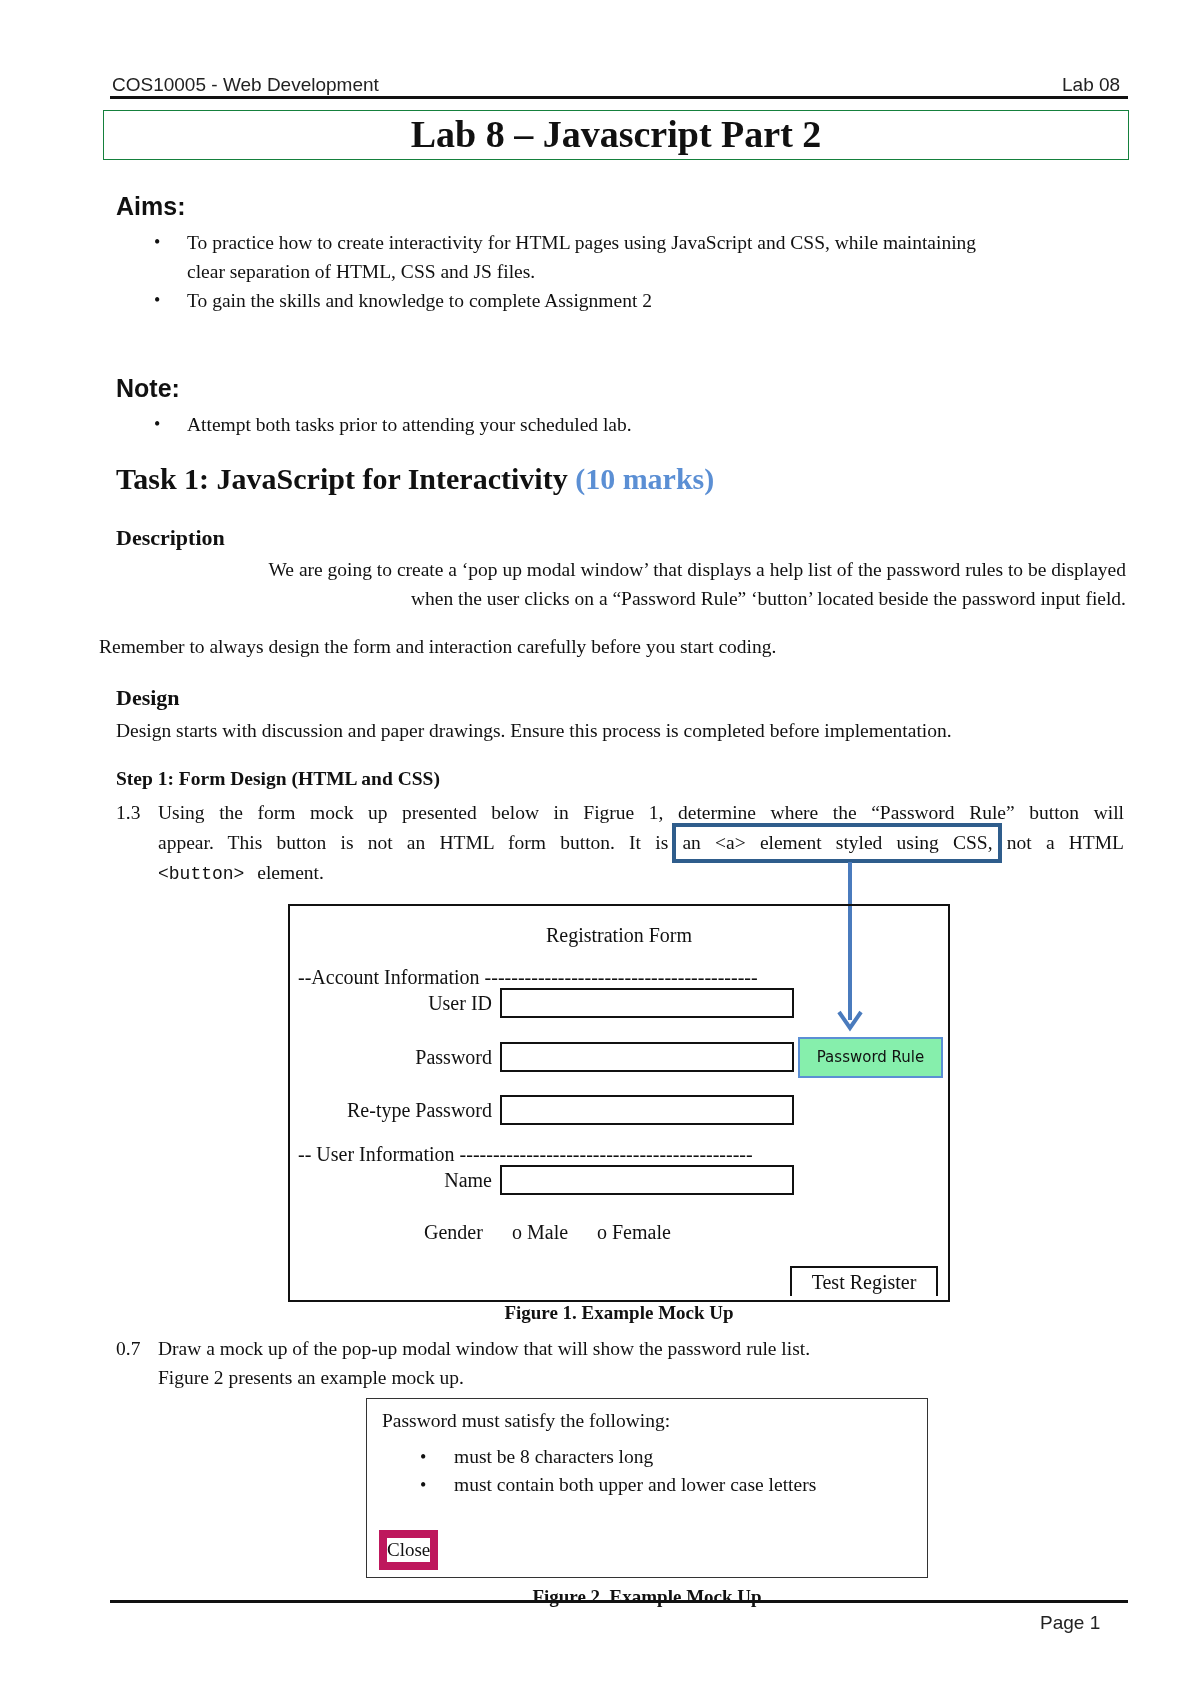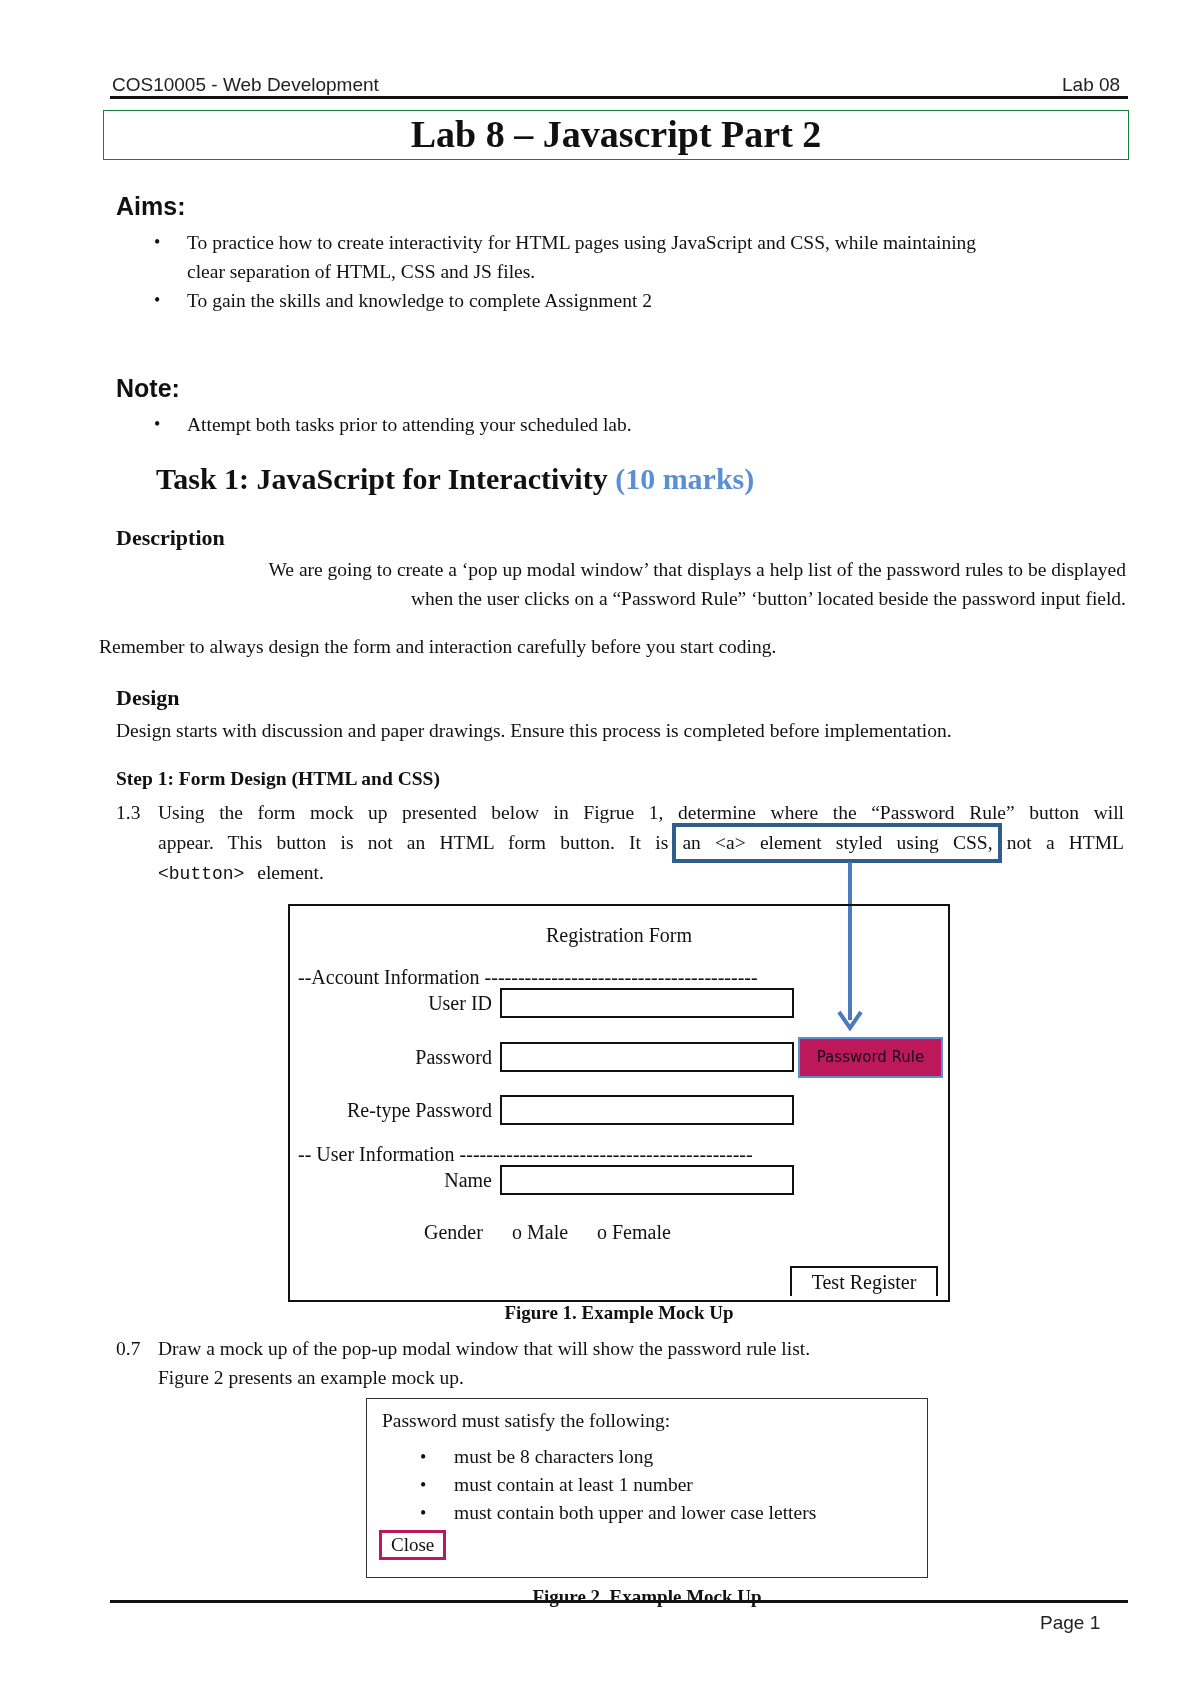--- a/index.html
+++ b/index.html
@@ -6,35 +6,35 @@
   body { width: 1200px; height: 1698px; position: relative; overflow: hidden; font-family: "Liberation Serif", serif; color: #111; }
   .abs { position: absolute; }
   .hdr { font-family: "Liberation Sans", sans-serif; font-size: 19px; color: #222; }
   .rule { background: #111; }
   .title-box { border: 1px solid #15803d; left: 103px; top: 110px; width: 1026px; height: 50px; box-sizing: border-box; text-align: center; font-weight: bold; font-size: 38px; line-height: 46px; }
   .sans-h { font-family: "Liberation Sans", sans-serif; font-weight: bold; font-size: 25px; }
   .body-text { font-size: 19.5px; line-height: 29px; text-align: right; }
   .bullet-list { margin: 0; padding: 0; list-style: none; }
   .bullet-list li { position: relative; padding-left: 71px; font-size: 19.5px; line-height: 29px; }
   .bullet-list li::before { content: "\2022"; position: absolute; left: 38px; top: 0; font-size: 18px; }
-  .task-h { font-weight: bold; font-size: 30px; margin-left: 40px; }
+  .task-h { font-weight: bold; font-size: 30px; }
   .accent { color: #5b8fd4; }
   .sub-h { font-weight: bold; font-size: 22px; }
   .step-h { font-weight: bold; font-size: 19.5px; }
   .mono { font-family: "Liberation Mono", monospace; font-size: 18px; }
   .just { text-align: justify; text-align-last: justify; }
   .form-box { border: 2px solid #111; box-sizing: border-box; }
   .field { border: 2px solid #111; box-sizing: border-box; background: #fff; }
   .lbl { font-size: 20px; text-align: right; }
-  .pw-rule-btn { background: #be185d; border: 2px solid #5b8fd4; box-sizing: border-box; font-family: "DejaVu Sans", sans-serif; font-size: 15px; text-align: center; line-height: 36px; color: #111; }
+  .pw-rule-btn { background: #86efac; border: 2px solid #5b8fd4; box-sizing: border-box; font-family: "DejaVu Sans", sans-serif; font-size: 15px; text-align: center; line-height: 36px; color: #111; }
   .hl-box { border: 4px solid #2f5d8c; box-sizing: border-box; }
   .arrow-line { background: #4a7bbd; }
   .caption { font-weight: bold; font-size: 19px; text-align: center; }
   .modal-box { border: 1.5px solid #333; box-sizing: border-box; }
-  .close-btn { border: 3px solid #be185d; box-sizing: border-box; font-size: 19px; line-height: 24px; padding: 0 9px; }
+  .close-btn { border: 8px solid #be185d; box-sizing: border-box; font-size: 19px; line-height: 24px; padding: 0 0; }
 </style>
 </head>
 <body>
 
 <div class="abs hdr" style="left:112px; top:74px;">COS10005 - Web Development</div>
 <div class="abs hdr" style="left:1062px; top:74px;">Lab 08</div>
 <div class="abs rule" style="left:110px; top:96px; width:1018px; height:3px;"></div>
 
 <div class="abs title-box">Lab 8 – Javascript Part 2</div>
 
@@ -118,21 +118,20 @@
 
 <div class="abs body-text" style="left:116px; top:1334px;">0.7</div>
 <div class="abs body-text" style="left:158px; top:1334px;">Draw a mock up of the pop-up modal window that will show the password rule list.</div>
 <div class="abs body-text" style="left:158px; top:1363px;">Figure 2 presents an example mock up.</div>
 
 <div class="abs modal-box" style="left:366px; top:1398px; width:562px; height:180px;"></div>
 <div class="abs body-text" style="left:382px; top:1406px;">Password must satisfy the following:</div>
 <div class="abs" style="left:382px; top:1443px; width:540px;">
   <ul class="bullet-list" style="font-size:19.5px;">
     <li style="padding-left:72px; line-height:28px;">must be 8 characters long</li>
-    <li style="padding-left:72px; line-height:28px;">must contain at least 1 number</li>
     <li style="padding-left:72px; line-height:28px;">must contain both upper and lower case letters</li>
   </ul>
 </div>
 <div class="abs close-btn" style="left:379px; top:1530px;">Close</div>
 
 <div class="abs caption" style="left:366px; top:1586px; width:562px;">Figure 2. Example Mock Up</div>
 
 <div class="abs rule" style="left:110px; top:1600px; width:1018px; height:3px;"></div>
 <div class="abs hdr" style="left:1040px; top:1612px;">Page 1</div>
 

